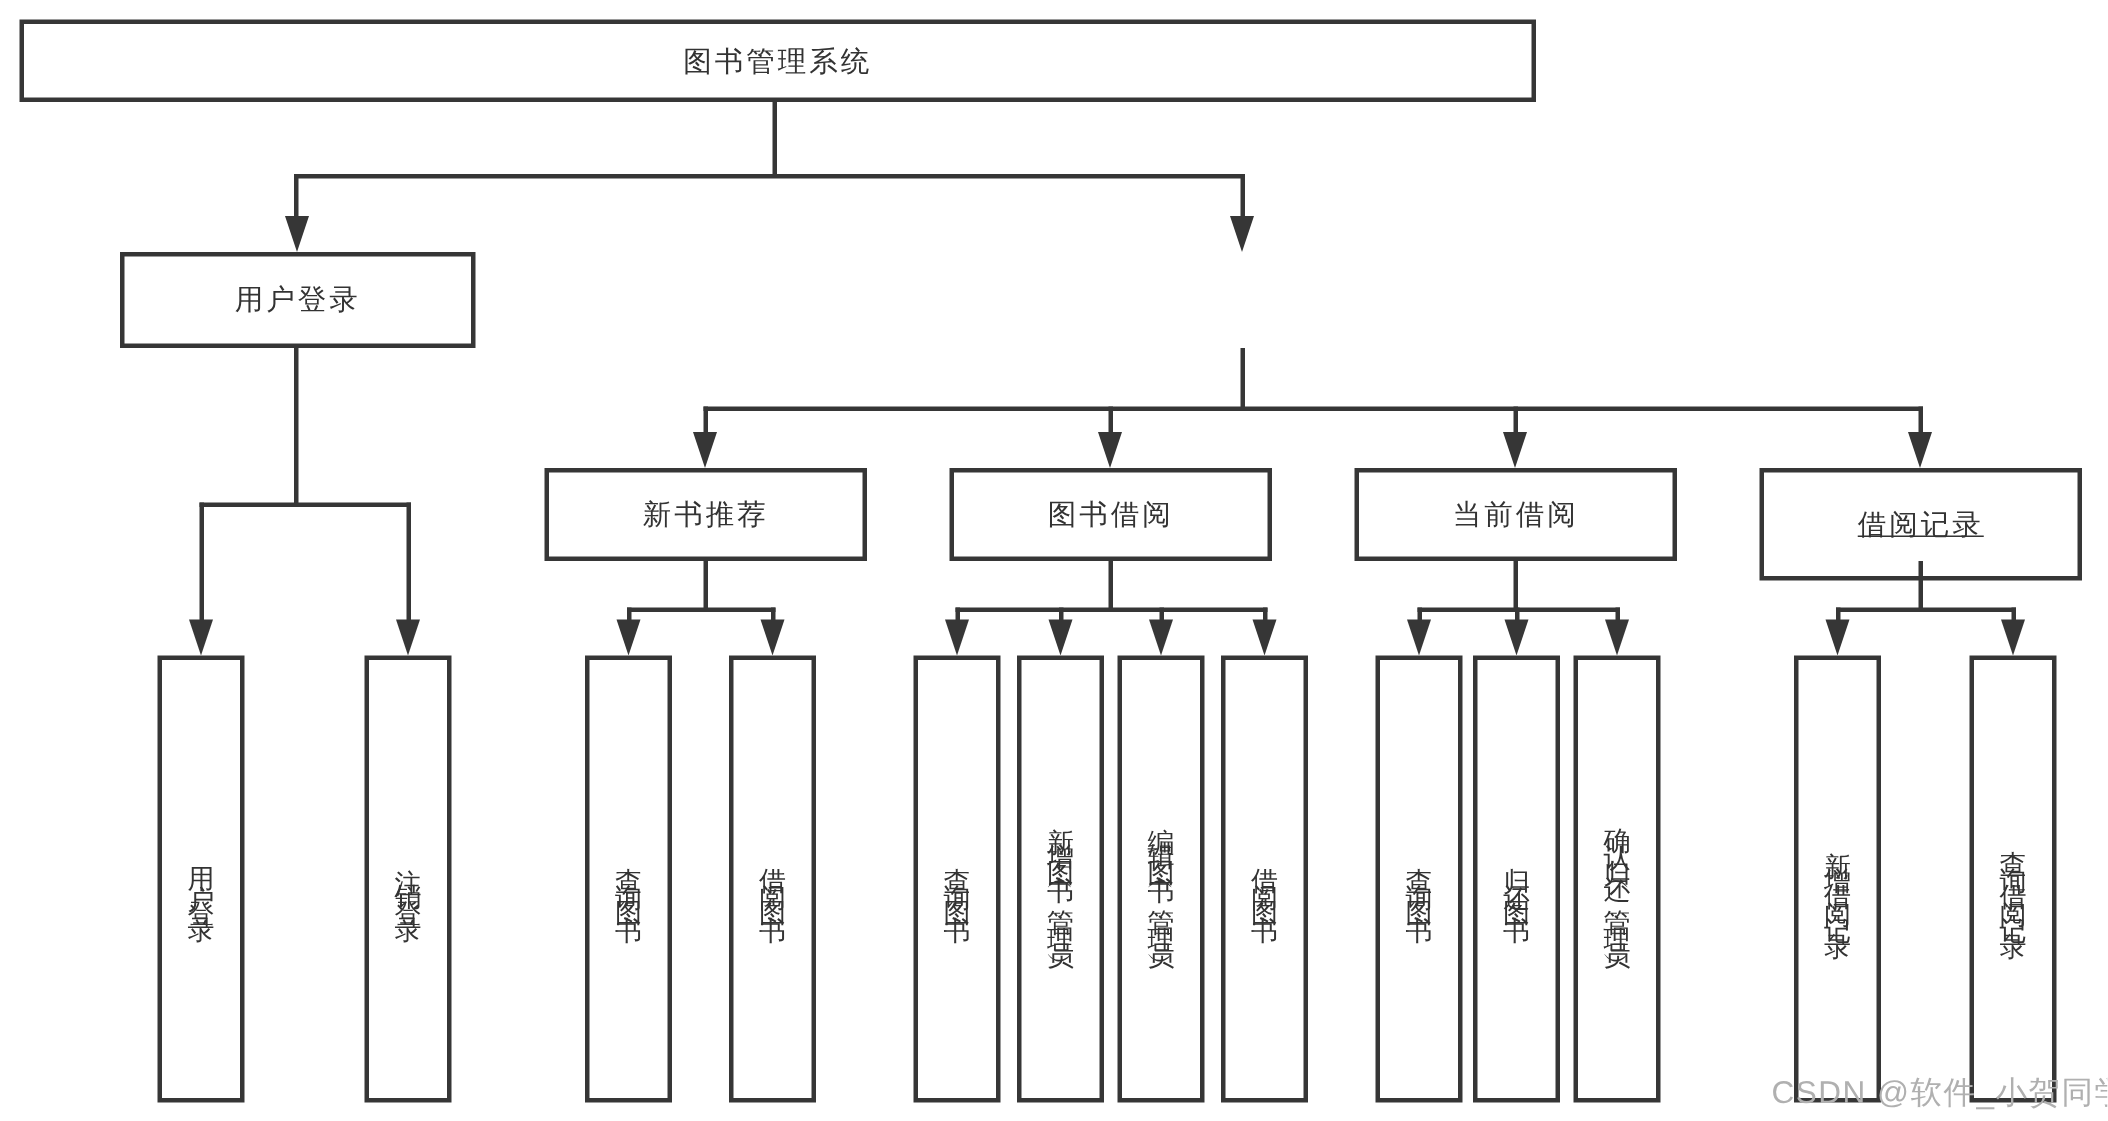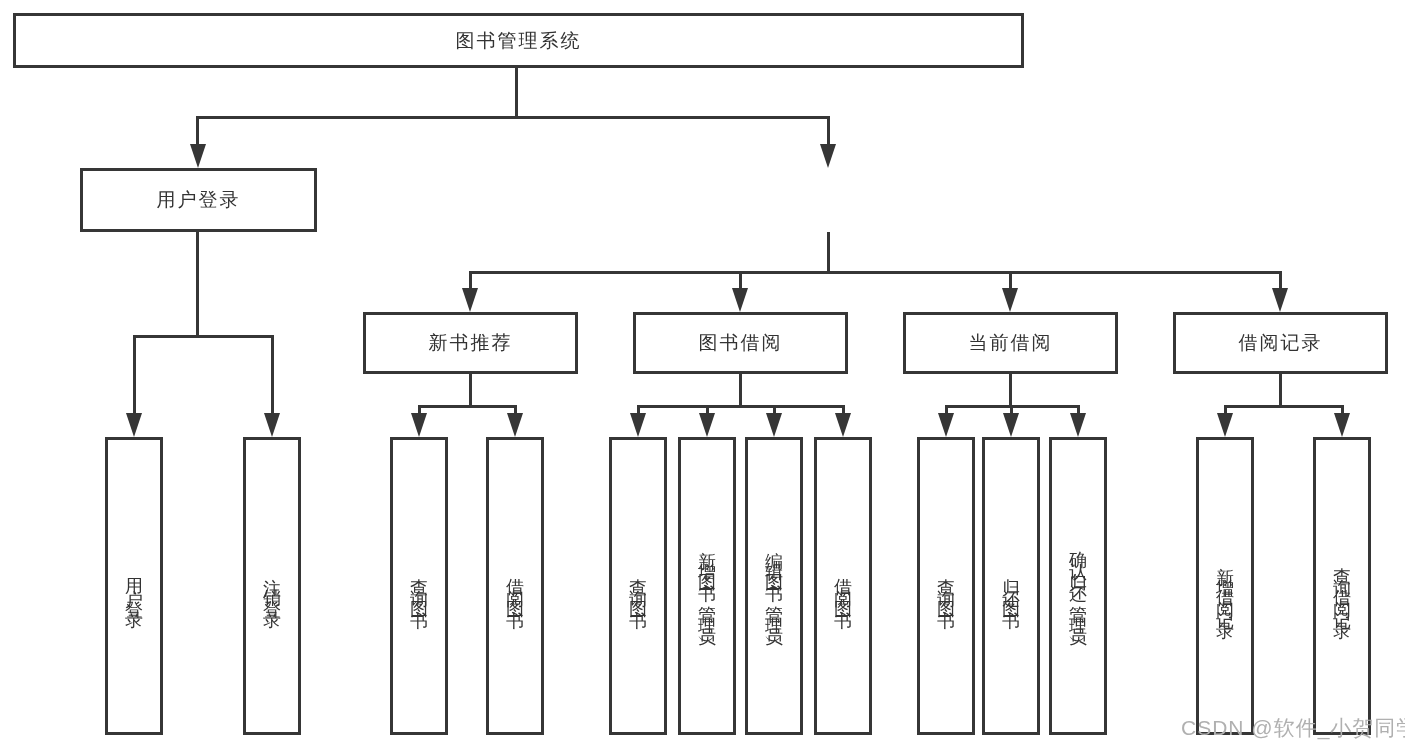--- a/index.html
+++ b/index.html
@@ -100,21 +100,21 @@
 
   <div class="node hnode" style="left:363px;top:312px;width:215px;height:62px;">
     <span>新书推荐</span>
   </div>
   <div class="node hnode" style="left:633px;top:312px;width:215px;height:62px;">
     <span>图书借阅</span>
   </div>
   <div class="node hnode" style="left:903px;top:312px;width:215px;height:62px;">
     <span>当前借阅</span>
   </div>
-  <div class="node hnode" style="left:1173px;top:312px;width:215px;height:62px;">
+  <div class="node hnode" style="left:1173px;top:312px;width:215px;height:75px;text-decoration:underline;">
     <span>借阅记录</span>
   </div>
 
   <div class="vl" style="left:469px;top:374px;height:34px;"></div>
   <div class="hl" style="left:418px;top:405px;width:99px;"></div>
   <div class="vl" style="left:418px;top:405px;height:12px;"></div>
   <div class="arr" style="left:411px;top:413px;"></div>
   <div class="vl" style="left:514px;top:405px;height:12px;"></div>
   <div class="arr" style="left:507px;top:413px;"></div>
 

